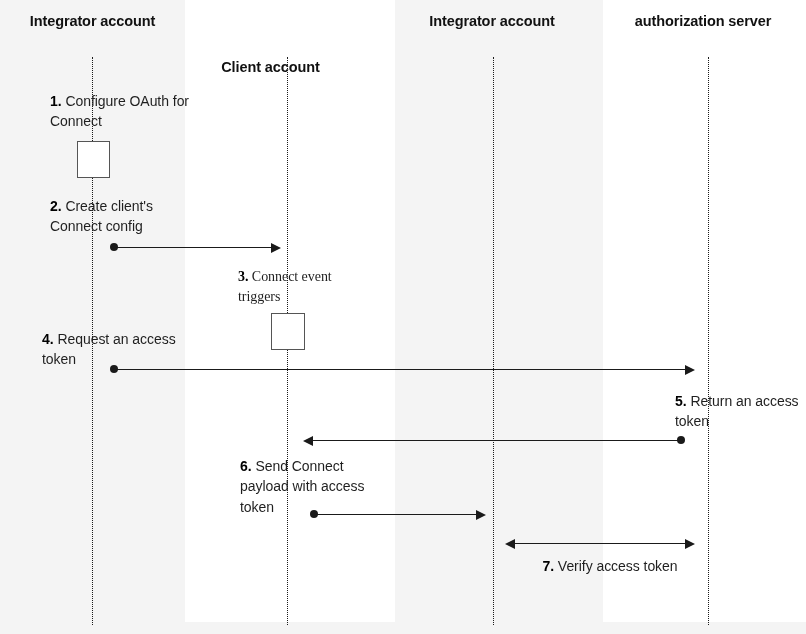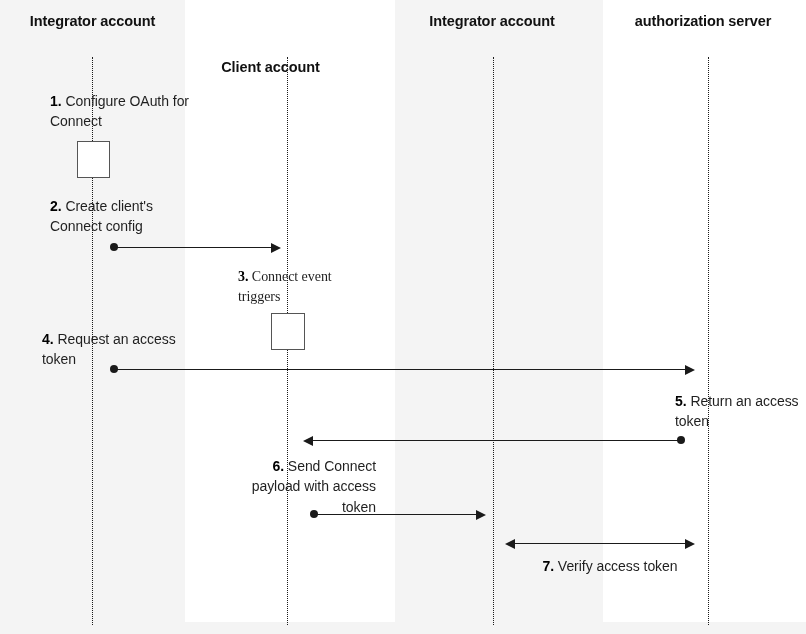--- a/index.html
+++ b/index.html
@@ -159,21 +159,21 @@
       <div class="step-label" style="left: 42px; top: 329px; width: 150px;"><span class="num">4.</span><span> Request an access token</span></div>
       <div class="msg" style="left: 113px; top: 369px; width: 573px;">
         <span class="dot left"></span>
         <span class="head right"></span>
       </div>
       <div class="step-label" style="left: 643px; top: 391px; width: 145px; margin-left: 32px;"><span class="num">5.</span><span> Return an access token</span></div>
       <div class="msg" style="left: 312px; top: 440px; width: 370px;">
         <span class="dot right"></span>
         <span class="head left"></span>
       </div>
-      <div class="step-label" style="left: 231px; top: 456px; width: 145px; text-align: right;"><span class="num">6.</span><span> Send Connect payload with access token</span></div>
+      <div class="step-label" style="left: 240px; top: 456px; width: 145px;"><span class="num">6.</span><span> Send Connect payload with access token</span></div>
       <div class="msg" style="left: 313px; top: 514px; width: 164px;">
         <span class="dot left"></span>
         <span class="head right"></span>
       </div>
       <div class="step-label" style="left: 540px; top: 556px; width: 140px; text-align: center;"><span class="num">7.</span><span> Verify access token</span></div>
       <div class="msg" style="left: 514px; top: 543px; width: 172px;">
         <span class="head right"></span>
         <span class="head left"></span>
       </div>
     </div>

